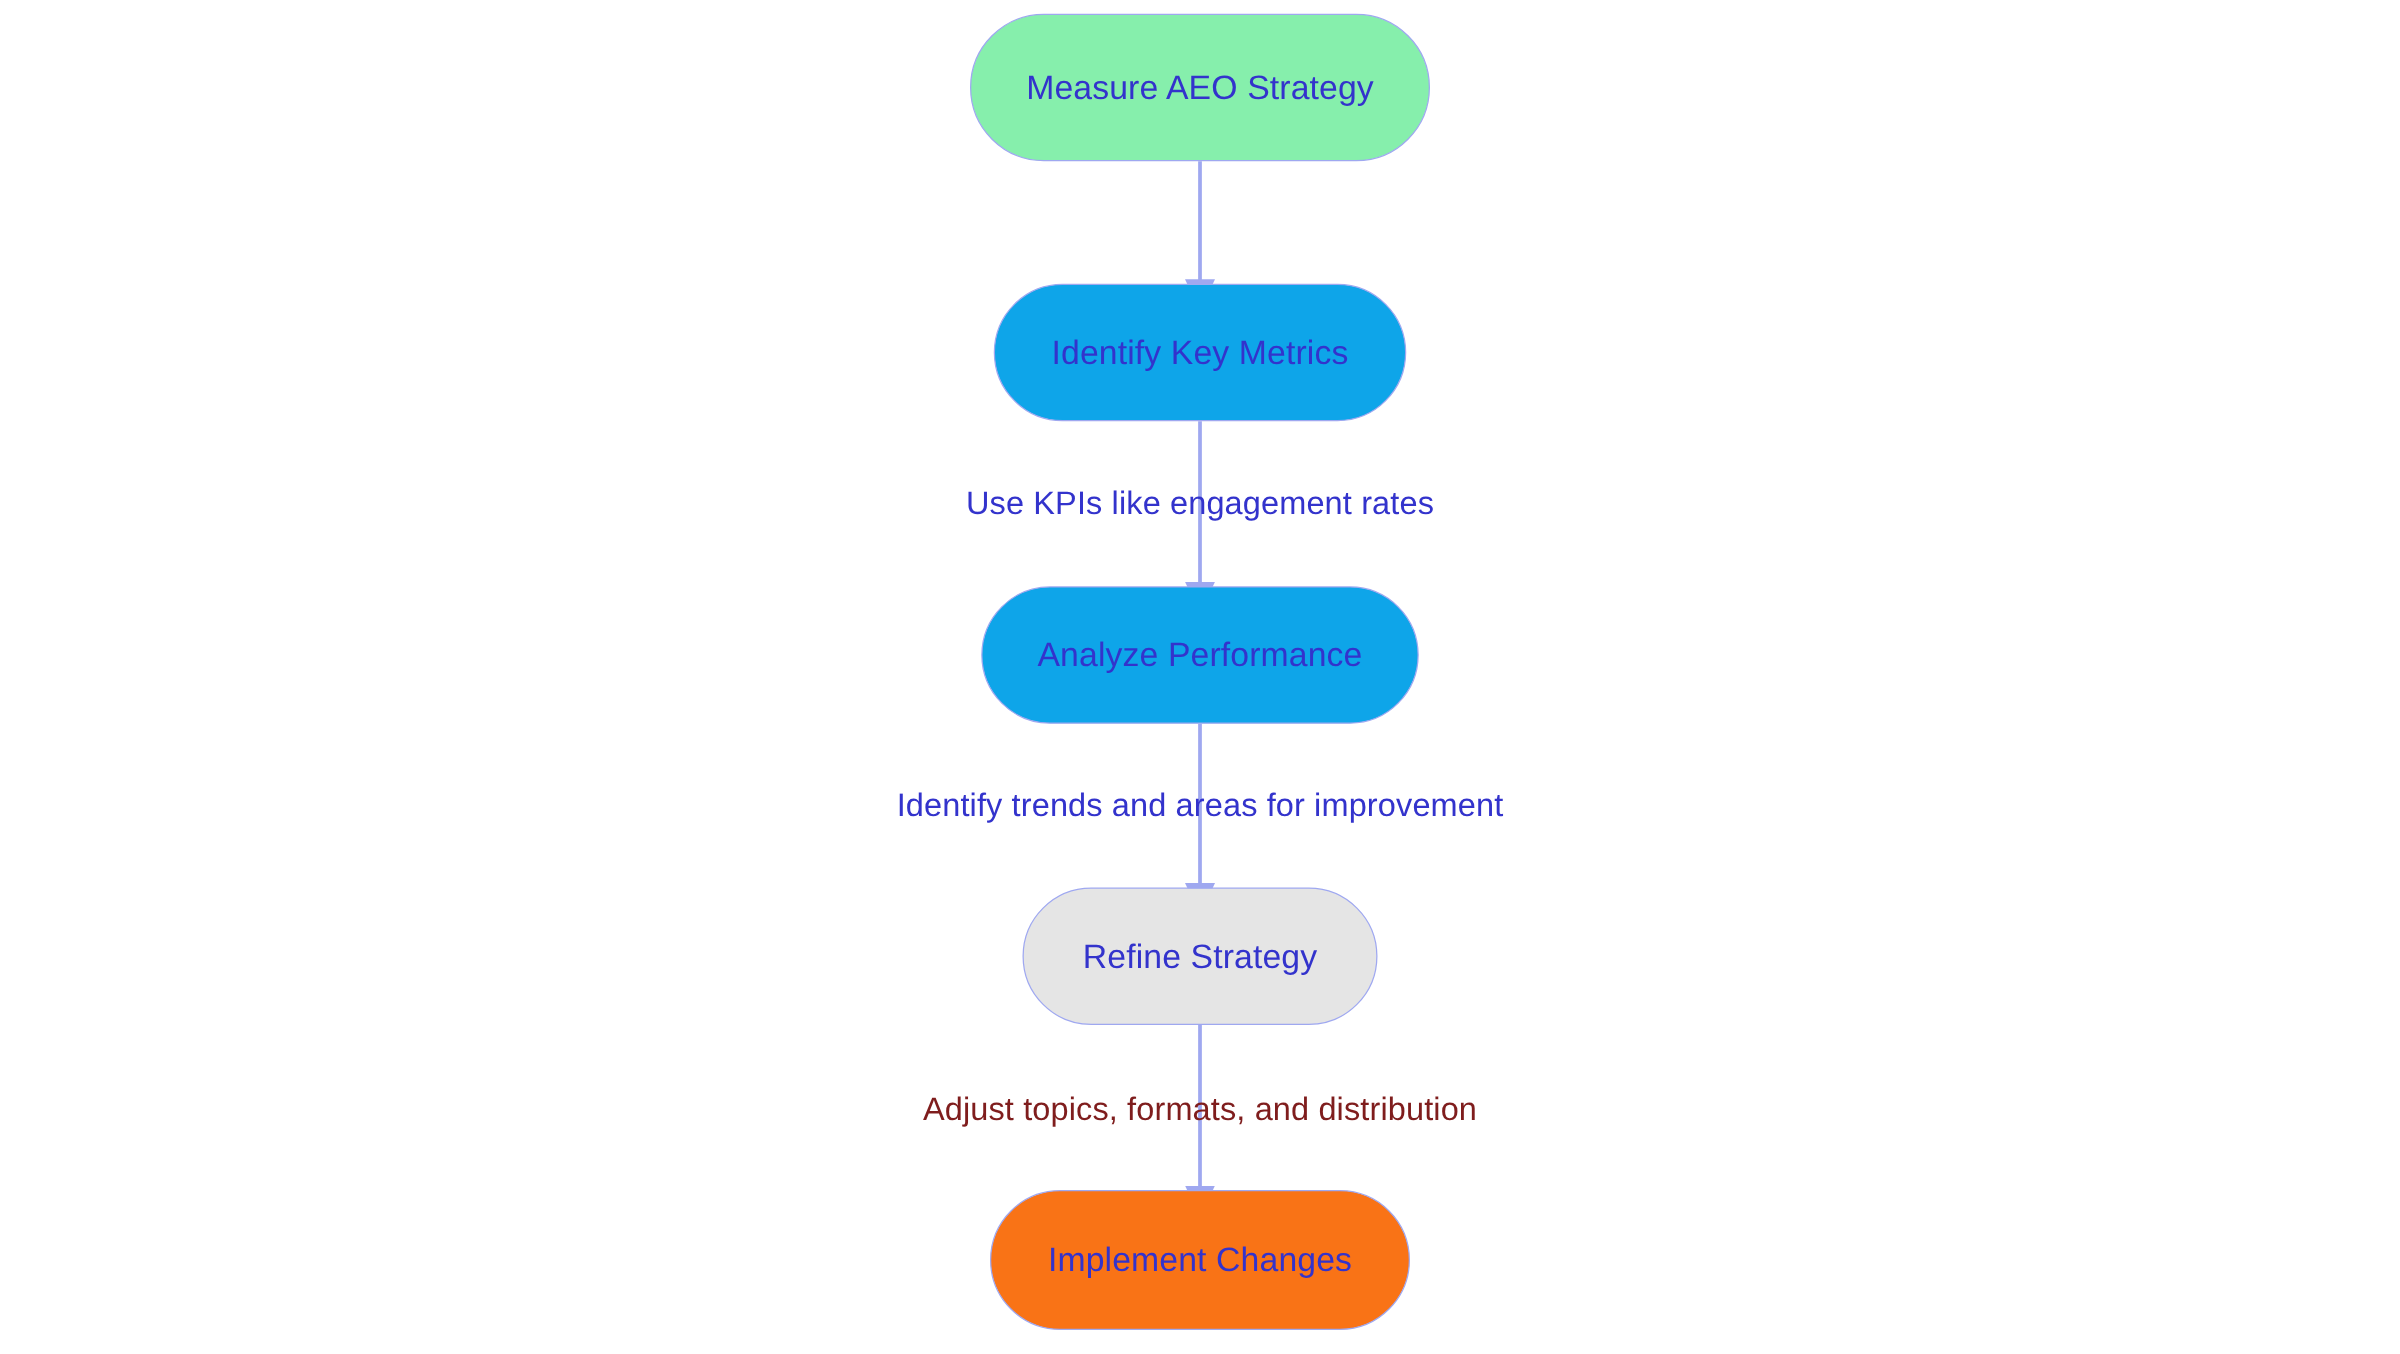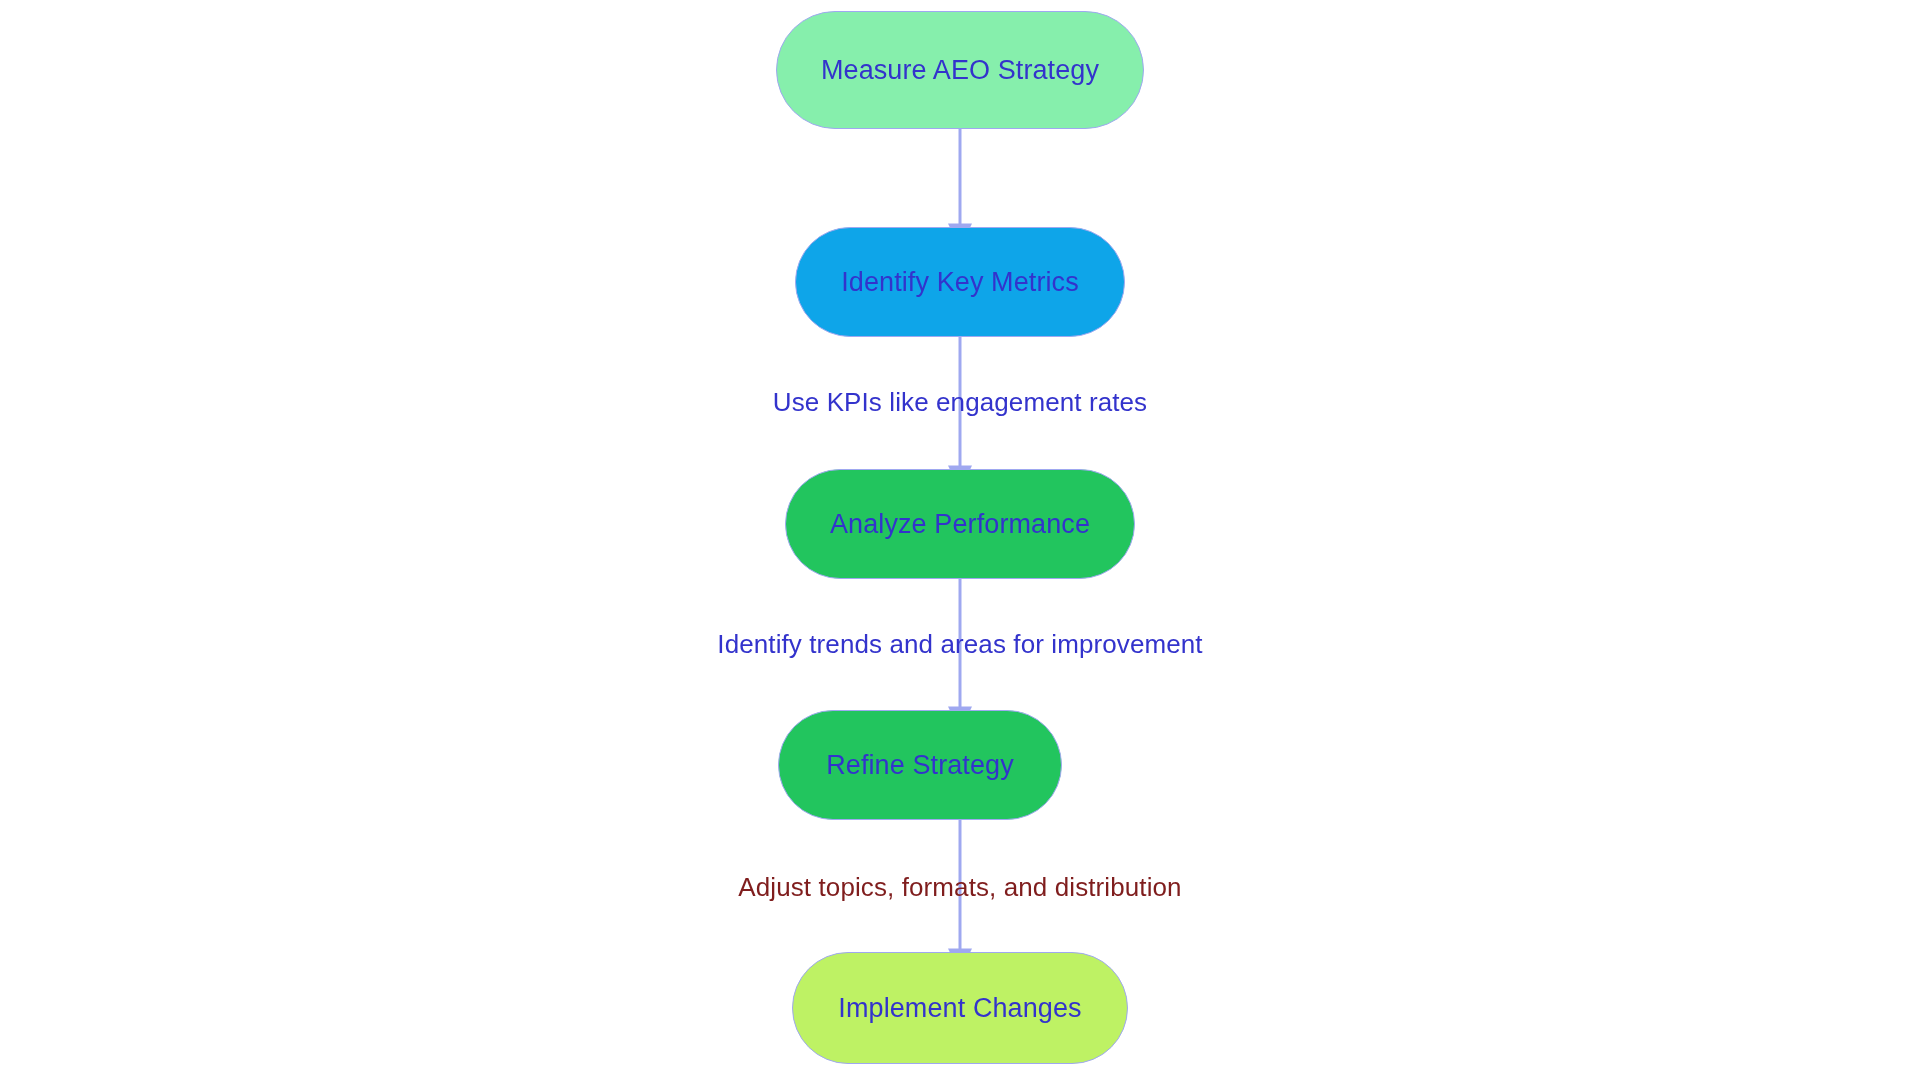--- a/index.html
+++ b/index.html
@@ -103,27 +103,27 @@
       </g>
   </svg>
 
   <div id="node-layer">
       <div class="node" style="left: 960px; top: 11px; width: 368px; height: 118px; background: #86efac; border-color: rgb(159, 168, 240);">
         <span class="node-label" style="color: rgb(51, 51, 204);">Measure AEO Strategy</span>
       </div>
       <div class="node" style="left: 960px; top: 227px; width: 330px; height: 110px; background: #0ea5e9; border-color: rgb(159, 168, 240);">
         <span class="node-label" style="color: rgb(51, 51, 204);">Identify Key Metrics</span>
       </div>
-      <div class="node" style="left: 960px; top: 469px; width: 350px; height: 110px; background: #22c55e; border-color: rgb(159, 168, 240);">
+      <div class="node" style="left: 960px; top: 469px; width: 350px; height: 110px; background: #0ea5e9; border-color: rgb(159, 168, 240);">
         <span class="node-label" style="color: rgb(51, 51, 204);">Analyze Performance</span>
       </div>
-      <div class="node" style="left: 920px; top: 710px; width: 284px; height: 110px; background: #22c55e; border-color: rgb(159, 168, 240);">
+      <div class="node" style="left: 960px; top: 710px; width: 284px; height: 110px; background: #e5e5e5; border-color: rgb(159, 168, 240);">
         <span class="node-label" style="color: rgb(51, 51, 204);">Refine Strategy</span>
       </div>
-      <div class="node" style="left: 960px; top: 952px; width: 336px; height: 112px; background: #bef264; border-color: rgb(159, 168, 240);">
+      <div class="node" style="left: 960px; top: 952px; width: 336px; height: 112px; background: #f97316; border-color: rgb(159, 168, 240);">
         <span class="node-label" style="color: rgb(51, 51, 204);">Implement Changes</span>
       </div>
     </div>
 
   <div id="label-layer">
       <div class="edge-label" style="left: 960px; top: 644px; color: rgb(51, 51, 204);">Identify trends and areas for improvement</div>
       <div class="edge-label" style="left: 960px; top: 402px; color: rgb(51, 51, 204);">Use KPIs like engagement rates</div>
       <div class="edge-label" style="left: 960px; top: 887px; color: #7f1d1d;">Adjust topics, formats, and distribution</div>
     </div>
 

